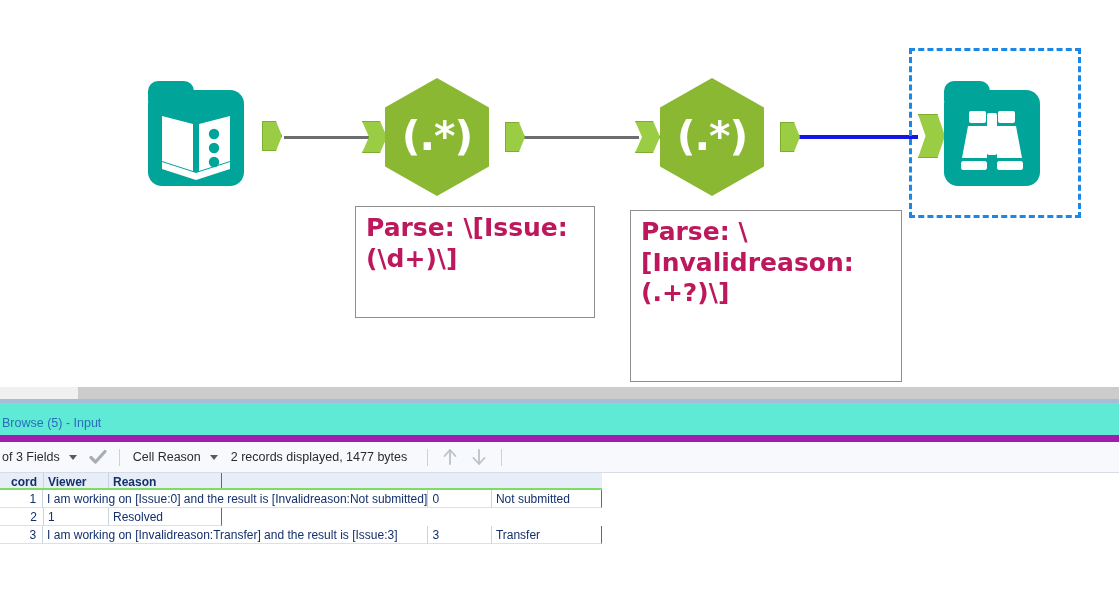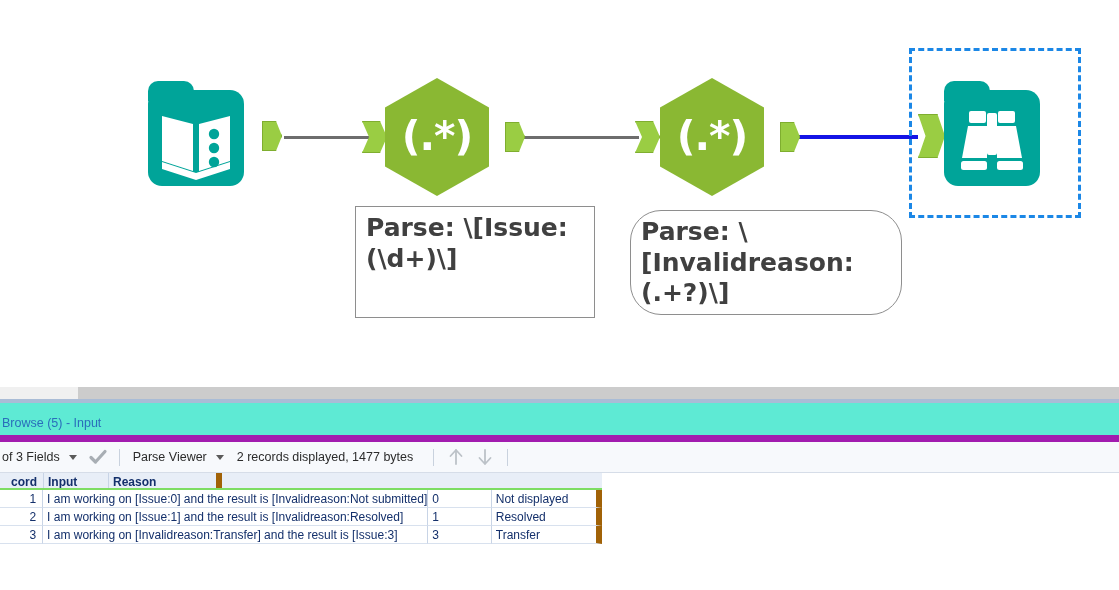--- a/index.html
+++ b/index.html
@@ -89,21 +89,21 @@
     position: absolute;
     border: 3px dashed #1b87e6;
     background: transparent;
   }
 
   
   .annotation {
     position: absolute;
     border: 1px solid #8e8e8e;
     background: #ffffff;
-    color: #404040;
+    color: #be185d;
     font-family: "DejaVu Sans", sans-serif;
     font-weight: 700;
     font-size: 25px;
     line-height: 1.22;
     padding: 6px 8px 6px 10px;
     white-space: pre-wrap;
     overflow: hidden;
   }
 
   
@@ -197,21 +197,21 @@
     padding: 1px 4px 0 4px;
     overflow: hidden;
     white-space: nowrap;
     line-height: 16px;
   }
   .grid-header .cell { border-bottom: none; }
   .c-record { width: 44px; text-align: right; padding-right: 6px; background:#fff; }
   .grid-header .c-record { background:#e8eef7; }
   .c-input  { width: 396px; }
   .c-issue  { width: 65px; }
-  .c-reason { width: 113px; border-right: 6px solid #a16207; }
+  .c-reason { width: 113px; border-right: 1px solid #a16207; }
   .grid-header .c-input, .grid-header .c-issue, .grid-header .c-reason { background:#e8eef7; }
 </style>
 </head>
 <body>
 
 <div id="app">
 
   <div id="canvas">
 
     <div class="wire" style="left:284px; top:136px; width:96px;"></div>
@@ -262,21 +262,21 @@
           <path d="M24 36 L43 36 L43 68 L18 68 Z" fill="#ffffff"></path>
           <path d="M72 36 L53 36 L53 68 L78 68 Z" fill="#ffffff"></path>
           <rect x="17" y="71" width="26" height="9" rx="2.5" fill="#ffffff"></rect>
           <rect x="53" y="71" width="26" height="9" rx="2.5" fill="#ffffff"></rect>
         </svg>
       </div>
     </div>
 
     <div class="annotation" style="left:355px; top:206px; width:240px; height:112px;">Parse: \[Issue: (\d+)\]</div>
 
-    <div class="annotation" style="left:630px; top:210px; width:272px; height:105px;border-radius:31px;">Parse: \[Invalidreason: (.+?)\]</div>
+    <div class="annotation" style="left:630px; top:210px; width:272px; height:172px;">Parse: \[Invalidreason: (.+?)\]</div>
 
   </div>
 
   <div id="splitter">
     <div id="splitter-left"></div>
     <div id="splitter-right"></div>
     <div id="splitter-rule"></div>
   </div>
 
   <div id="results">
@@ -290,21 +290,21 @@
         <span class="tb-text">of 3 Fields</span>
         <span class="caret"></span>
         <svg class="check-icon" viewBox="0 0 20 18">
           <path d="M3 9.5 L7.5 14 L17 3.5" stroke="#a8aeb4" stroke-width="3.2" fill="none" stroke-linecap="round" stroke-linejoin="round"></path>
         </svg>
       </div>
 
       <div class="tb-sep"></div>
 
       <div class="tb-item">
-        <span class="tb-text">Parse Viewer</span>
+        <span class="tb-text">Cell Reason</span>
         <span class="caret"></span>
       </div>
 
       <div class="tb-item" style="margin-left:2px;">
         <span class="tb-text">2 records displayed, 1477 bytes</span>
       </div>
 
       <div class="tb-sep" style="margin-left:18px;"></div>
 
       <svg class="arrow-icon" viewBox="0 0 22 20">
@@ -313,34 +313,33 @@
       <svg class="arrow-icon" viewBox="0 0 22 20" style="margin-left:7px;">
         <path d="M11 17 L11 3 M11 17 L5.5 11 M11 17 L16.5 11" stroke="#bcc2c8" stroke-width="1.8" fill="none" stroke-linecap="round" stroke-linejoin="round"></path>
       </svg>
 
       <div class="tb-sep" style="margin-left:11px;"></div>
     </div>
 
     <div id="grid">
       <div class="grid-row grid-header">
         <div class="cell c-record">cord</div>
-        <div class="cell c-issue">Input</div>
+        <div class="cell c-issue">Viewer</div>
         <div class="cell c-reason">Reason</div>
       </div>
 
       <div class="grid-row">
         <div class="cell c-record">1</div>
         <div class="cell c-input">I am working on [Issue:0] and the result is [Invalidreason:Not submitted]</div>
         <div class="cell c-issue">0</div>
-        <div class="cell c-reason">Not displayed</div>
+        <div class="cell c-reason">Not submitted</div>
       </div>
 
       <div class="grid-row">
         <div class="cell c-record">2</div>
-        <div class="cell c-input">I am working on [Issue:1] and the result is [Invalidreason:Resolved]</div>
         <div class="cell c-issue">1</div>
         <div class="cell c-reason">Resolved</div>
       </div>
 
       <div class="grid-row">
         <div class="cell c-record">3</div>
         <div class="cell c-input">I am working on [Invalidreason:Transfer]  and the result is [Issue:3]</div>
         <div class="cell c-issue">3</div>
         <div class="cell c-reason">Transfer</div>
       </div>

